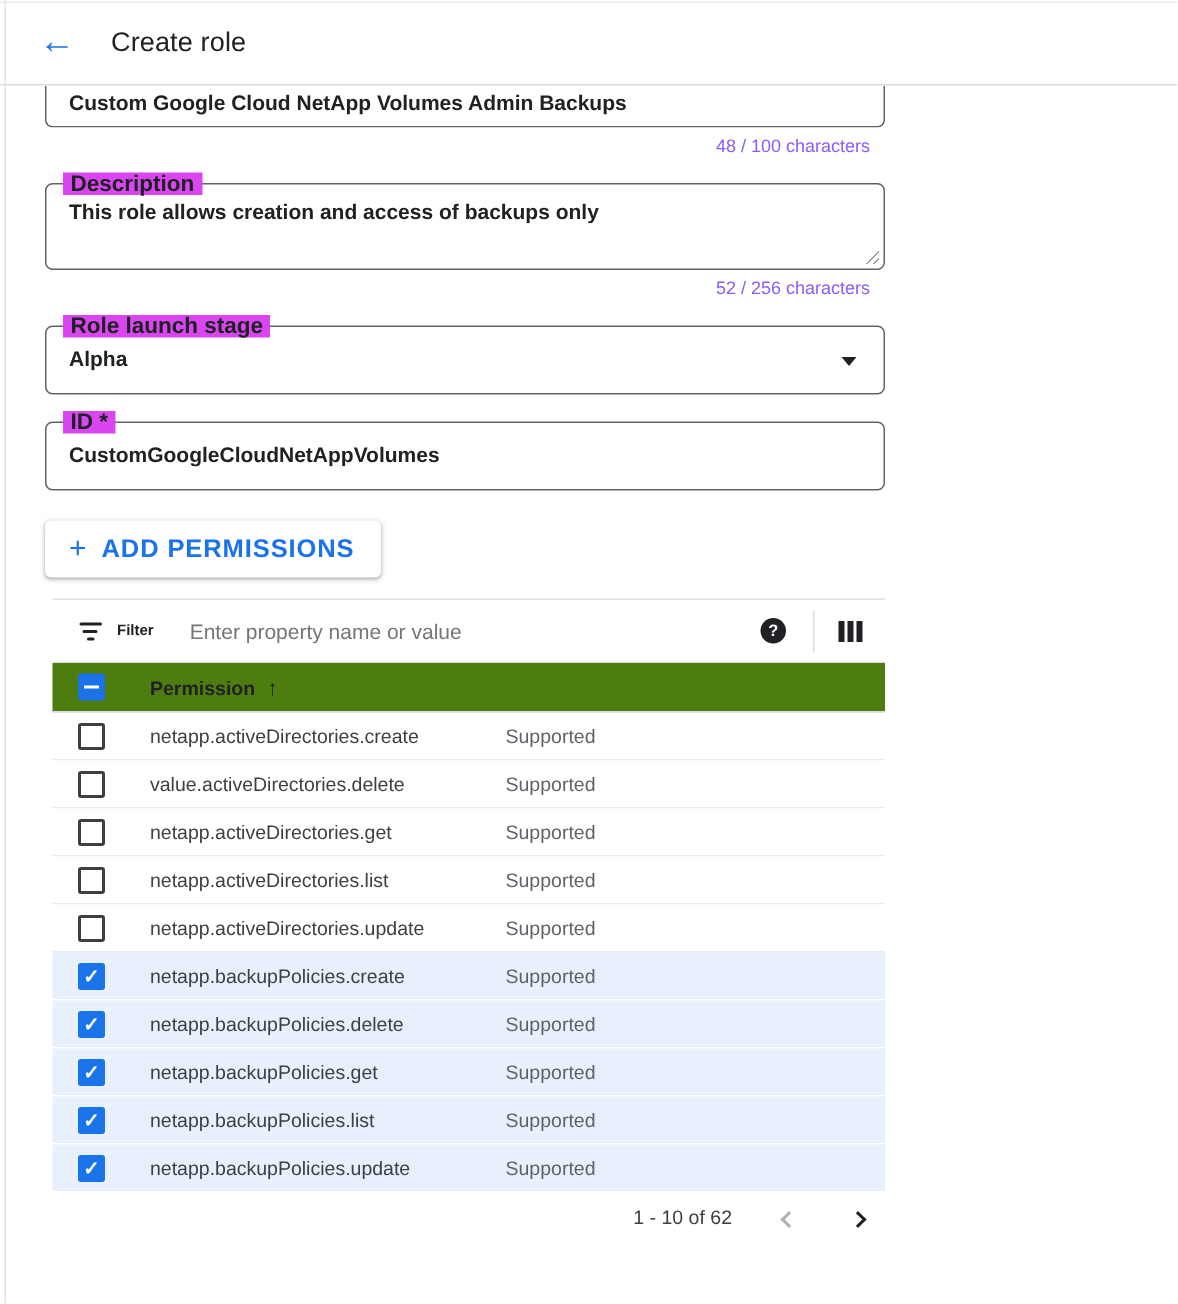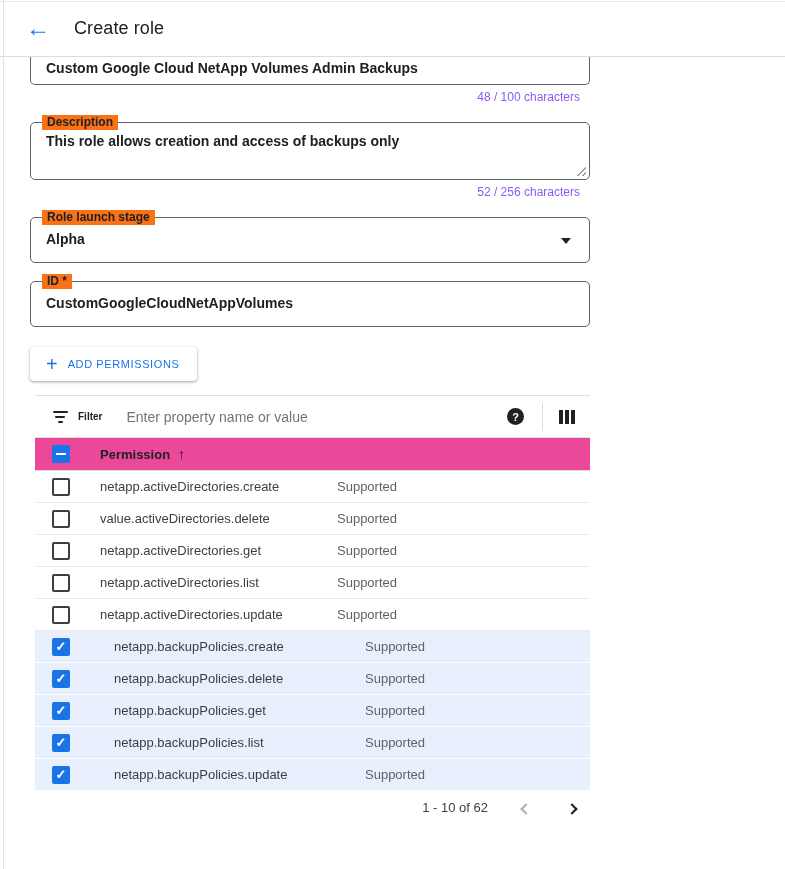--- a/index.html
+++ b/index.html
@@ -14,41 +14,41 @@
     border-bottom:1px solid #dadce0; background:#fff; position:relative; z-index:4; }
   .back-arrow { color:#1a73e8; font-size:24px; line-height:1; cursor:pointer; width:24px; text-align:center; }
   .page-title { font-size:18px; color:#202124; margin-left:24px; letter-spacing:.1px; }
 
   
   .form-area { padding-left:30px; width:620px; }
   .field-box { width:560px; border:1px solid #5f6368; border-radius:5px; position:relative; background:#fff; }
   .field-box.cut-top { border-top:none; border-radius:0 0 5px 5px; height:28px; }
   .field-value { font-size:14px; color:#202124; padding:0 15px; white-space:nowrap; overflow:hidden;font-weight:bold; }
   .cut-top .field-value { line-height:22px; }
-  .float-label { position:absolute; top:-8px; left:11px; background:#f97316; padding:0 5px;
-    font-size:12px; font-weight:bold; color:#202124; line-height:15px; }
+  .float-label { position:absolute; top:-8px; left:11px; background:#d946ef; padding:0 5px;
+    font-size:15px; font-weight:bold; color:#202124; line-height:15px; }
   .counter-row { width:560px; text-align:right; padding-right:10px; font-size:12px; color:#8b5cf6; margin-top:5px; height:14px; }
 
   .desc-box { margin-top:18px; height:58px; }
   .desc-box .field-value { padding-top:10px; }
   .resize-handle { position:absolute; right:3px; bottom:3px; width:10px; height:10px;
     background:repeating-linear-gradient(-45deg, transparent, transparent 2px, #9aa0a6 2px, #9aa0a6 3.2px);
     clip-path:polygon(100% 0, 100% 100%, 0 100%); }
 
   .id-box { margin-top:18px; height:46px; }
   .id-box .field-value, .stage-box .field-value { padding-top:13px; }
   .stage-box { margin-top:18px; height:46px; cursor:pointer; }
   .dd-caret { position:absolute; right:18px; top:20px; width:0; height:0;
     border-left:5px solid transparent; border-right:5px solid transparent; border-top:6px solid #202124; }
 
   .add-btn { margin-top:20px; display:inline-flex; align-items:center; gap:10px;
     background:#fff; border:none; border-radius:4px; padding:9px 18px 9px 16px; cursor:pointer;
     box-shadow:0 1px 2px rgba(60,64,67,.3), 0 1px 3px 1px rgba(60,64,67,.15); }
   .plus-icon { color:#1a73e8; font-size:20px; line-height:16px; font-weight:400; }
-  .add-btn-label { color:#1a73e8; font-size:11px; font-weight:normal; letter-spacing:.6px;
+  .add-btn-label { color:#1a73e8; font-size:17px; font-weight:bold; letter-spacing:.6px;
     font-family:"Liberation Sans", sans-serif; }
 
   .section-heading { margin-top:38px; font-size:20px; font-weight:bold; color:#202124; }
 
   
   .perm-table { margin-left:35px; width:555px; margin-top:14px; border-top:1px solid #e0e0e0; }
   .filter-row { height:42px; display:flex; align-items:center; padding-left:17px;
     border-bottom:1px solid #e0e0e0; }
   .filter-icon { display:flex; flex-direction:column; gap:3px; width:16px; align-items:center; }
   .filter-icon span { height:2px; background:#202124; border-radius:1px; display:block; }
@@ -56,25 +56,25 @@
   .filter-label { font-size:10px; font-weight:bold; margin-left:10px; color:#202124; }
   .filter-input { flex:1; margin-left:24px; font-size:14px; color:#80868b; border:none; outline:none;
     background:transparent; font-family:"Liberation Sans", sans-serif; }
   .help-icon { width:17px; height:17px; border-radius:50%; background:#202124; color:#fff;
     font-size:11px; font-weight:bold; display:flex; align-items:center; justify-content:center;
     margin-right:18px; cursor:pointer; }
   .toolbar-divider { width:1px; height:28px; background:#dadce0; }
   .columns-icon { display:flex; gap:2px; margin:0 15px 0 16px; cursor:pointer; }
   .columns-icon span { width:4px; height:14px; background:#202124; display:block; }
 
-  .head-row { height:33px; display:flex; align-items:center; background:#ec4899;
+  .head-row { height:33px; display:flex; align-items:center; background:#4d7c0f;
     border-bottom:1px solid #dadce0; font-size:13px; font-weight:bold; }
   .t-row { height:32px; display:flex; align-items:center; border-bottom:1px solid #e8eaed;
     font-size:13px; background:#fff; }
-  .t-row.checked { background:#e8f0fe; border-bottom-color:#fff;gap:14px; }
+  .t-row.checked { background:#e8f0fe; border-bottom-color:#fff; }
   .cell-cb { width:65px; padding-left:17px; display:flex; align-items:center; }
   .cell-perm { width:237px; color:#3c4043; }
   .head-row .cell-perm { color:#202124; display:flex; align-items:center; gap:8px; cursor:pointer; }
   .cell-status { flex:1; color:#5f6368; }
   .head-row .cell-status { color:#202124; }
   .sort-arrow { font-size:14px; font-weight:bold; color:#202124; }
 
   .cb { width:18px; height:18px; border:2px solid #3c4043; border-radius:2px; background:#fff;
     display:flex; align-items:center; justify-content:center; cursor:pointer; }
   .cb.cb-checked { background:#1a73e8; border-color:#1a73e8; }

